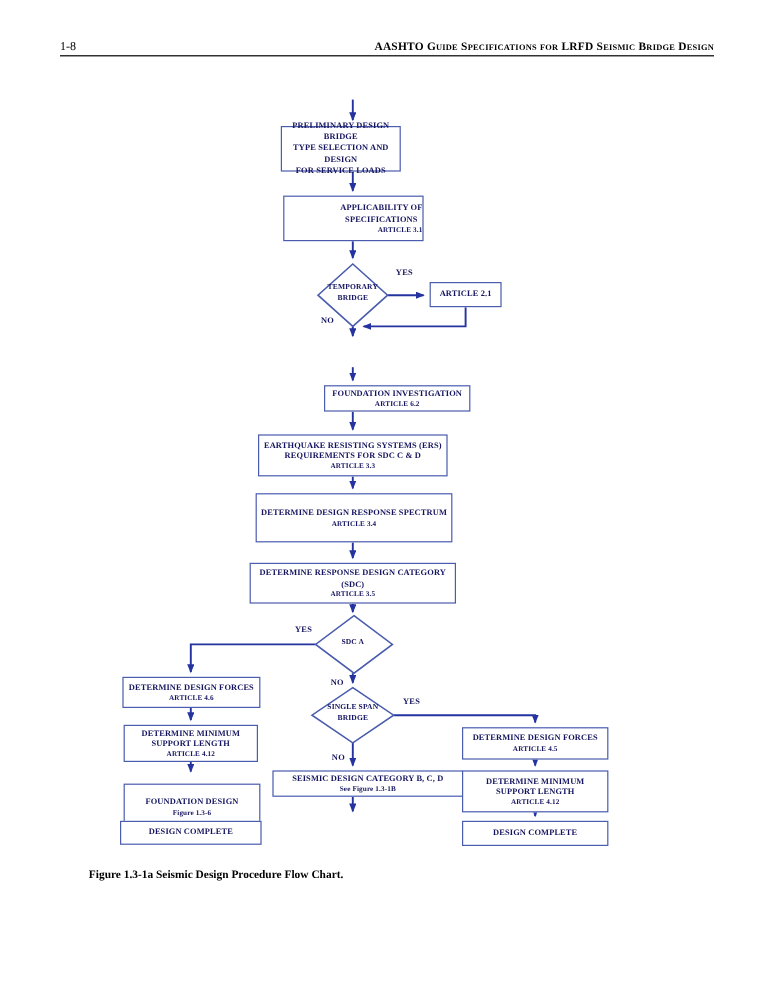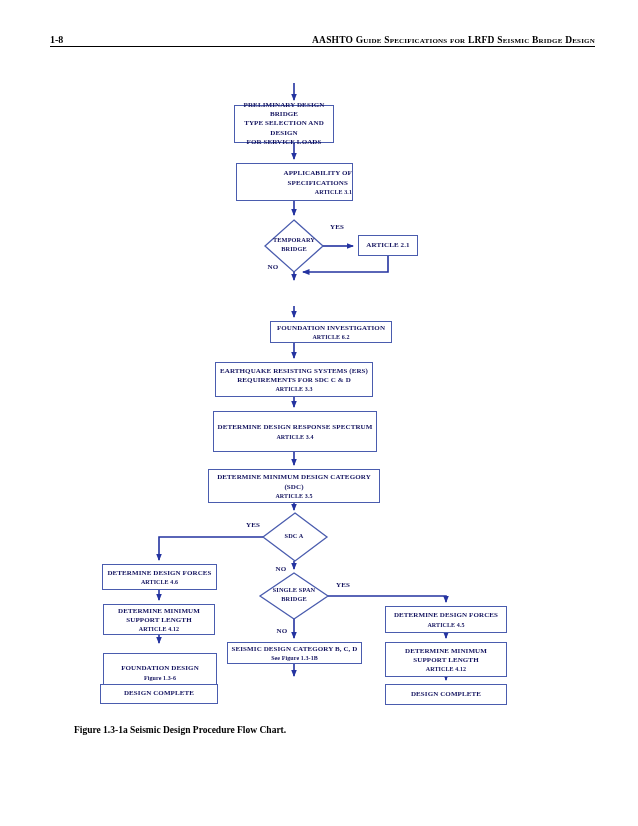--- a/index.html
+++ b/index.html
@@ -6,21 +6,21 @@
   .page{
     position:relative;width:638px;height:826px;background:#ffffff;
     font-family:"Liberation Serif","DejaVu Serif",serif;overflow:hidden;
   }
   
   .hdr{
     position:absolute;left:50px;top:31px;width:545px;height:16px;
     border-bottom:1.5px solid #000;display:flex;justify-content:space-between;
     align-items:flex-end;padding-bottom:1px;box-sizing:border-box;
   }
-  .hdr .pno{font-size:10px;font-weight:bold;color:#000;}
+  .hdr .pno{font-size:10px;font-weight:normal;color:#000;}
   .hdr .htitle{font-size:9.5px;font-weight:bold;color:#000;font-variant:small-caps;letter-spacing:.2px;}
   
   svg.wires{position:absolute;left:0;top:0;z-index:1;}
   
   .node{
     position:absolute;z-index:2;background:#fff;border:1.3px solid #4a5cae;
     box-sizing:border-box;display:flex;flex-direction:column;justify-content:center;
     align-items:center;text-align:center;color:#14145f;
   }
   .node .title{font-size:7px;font-weight:bold;line-height:1.3;white-space:pre-line;letter-spacing:.1px;}
@@ -42,21 +42,21 @@
   #n3{left:358px;top:235px;width:60px;height:21px;}
   #n4{left:237px;top:284px;width:115px;height:22px;}
   #n5{left:233px;top:321px;width:122px;height:22px;margin-left:37px;}
   #n6{left:215px;top:362px;width:158px;height:35px;}
   #n7{left:213px;top:411px;width:164px;height:41px;}
   #n8{left:208px;top:469px;width:172px;height:34px;}
   #l1{left:102px;top:564px;width:115px;height:26px;}
   #l2{left:103px;top:604px;width:112px;height:31px;}
   #l3{left:103px;top:653px;width:114px;height:39px;}
   #l4{left:100px;top:684px;width:118px;height:20px;}
-  #m1{left:227px;top:642px;width:135px;height:22px;}
+  #m1{left:227px;top:642px;width:159px;height:22px;}
   #r1{left:385px;top:606px;width:122px;height:27px;}
   #r2{left:385px;top:642px;width:122px;height:35px;}
   #r3{left:385px;top:684px;width:122px;height:21px;}
   #d1t{left:252px;top:236px;width:84px;}
   #d2t{left:264px;top:532px;width:60px;}
   #d3t{left:252px;top:586px;width:84px;}
   #yes1{left:322px;top:223px;width:30px;}
   #no1{left:261px;top:263px;width:24px;}
   #yes2{left:238px;top:521px;width:30px;}
   #no2{left:269px;top:565px;width:24px;}
@@ -129,21 +129,21 @@
   <div class="node" id="n6">
     <span class="title">EARTHQUAKE RESISTING SYSTEMS (ERS)
 REQUIREMENTS FOR SDC C &amp; D</span>
     <span class="sub">ARTICLE 3.3</span>
   </div>
   <div class="node" id="n7">
     <span class="title">DETERMINE DESIGN RESPONSE SPECTRUM</span>
     <span class="sub">ARTICLE 3.4</span>
   </div>
   <div class="node" id="n8">
-    <span class="title">DETERMINE MINIMUM DESIGN CATEGORY (SDC)</span>
+    <span class="title">DETERMINE RESPONSE DESIGN CATEGORY (SDC)</span>
     <span class="sub">ARTICLE 3.5</span>
   </div>
 
   <div class="node" id="l1">
     <span class="title">DETERMINE DESIGN FORCES</span>
     <span class="sub">ARTICLE 4.6</span>
   </div>
   <div class="node" id="l2">
     <span class="title">DETERMINE MINIMUM
 SUPPORT LENGTH</span>

